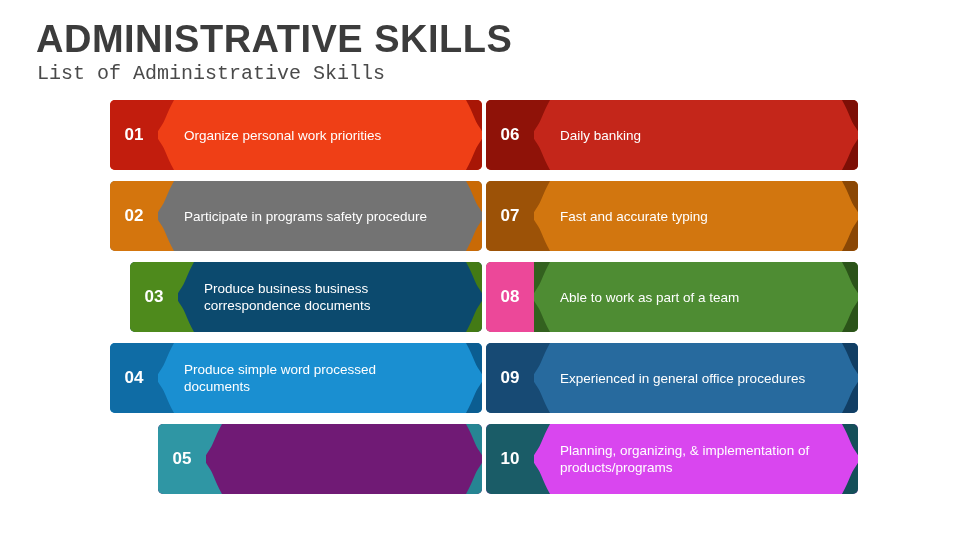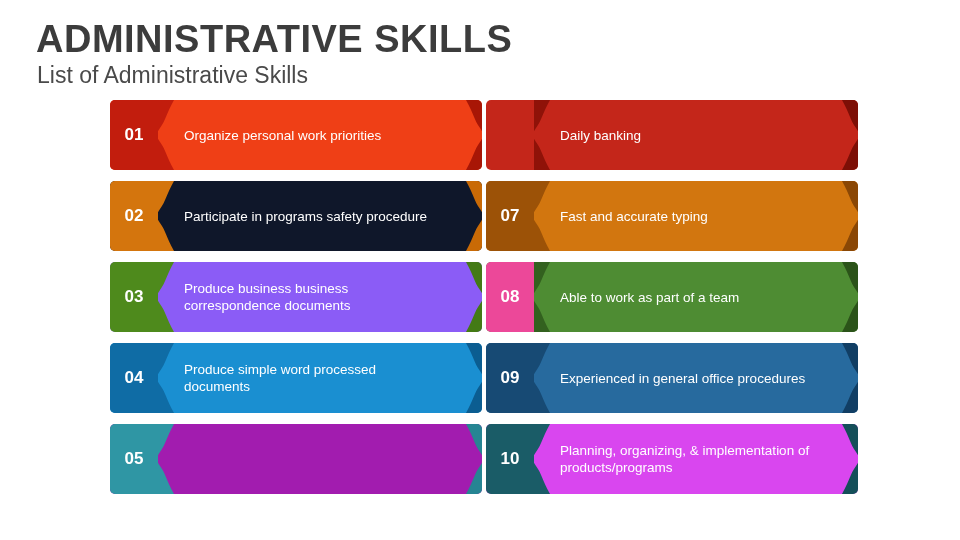--- a/index.html
+++ b/index.html
@@ -26,23 +26,23 @@
     font-size: 38px;
     font-weight: bold;
     letter-spacing: 0.5px;
     color: #3c3c3c;
     font-family: "Liberation Sans", sans-serif;
   }
   .subtitle {
     position: absolute;
     left: 37px;
     top: 62px;
-    font-size: 23px;
+    font-size: 20px;
     color: #4a4a4a;
-    font-family: Liberation Sans, sans-serif;
+    font-family: Liberation Mono, monospace;
   }
   .grid {
     position: absolute;
     left: 0;
     top: 100px;
     width: 960px;
   }
   .col {
     position: absolute;
     top: 0;
@@ -125,35 +125,35 @@
             </svg>
           </div>
           <div class="bar-tail">
             <svg width="28" height="70" viewBox="0 0 28 70">
               <path d="M28,0 L12,0 C20,14 20,20 26,28 C30,34 30,36 26,42 C20,50 20,56 12,70 L28,70 Z" fill="#a81606"></path>
             </svg>
           </div>
           <div class="bar-badge" style="background: rgb(194, 29, 13);">01</div>
           <div class="bar-label">Organize personal work priorities</div>
         </div>
-        <div class="bar" style="background: #0f172a; padding-left: 13px;">
+        <div class="bar" style="background: #737373; padding-left: 13px;">
           <div class="bar-notch">
             <svg width="16" height="70" viewBox="0 0 16 70">
               <path d="M0,0 L16,0 C8,14 8,20 2,28 C-2,34 -2,36 2,42 C8,50 8,56 16,70 L0,70 Z" fill="#d4750d"></path>
             </svg>
           </div>
           <div class="bar-tail">
             <svg width="28" height="70" viewBox="0 0 28 70">
               <path d="M28,0 L12,0 C20,14 20,20 26,28 C30,34 30,36 26,42 C20,50 20,56 12,70 L28,70 Z" fill="#c96a06"></path>
             </svg>
           </div>
           <div class="bar-badge" style="background: rgb(212, 117, 13);">02</div>
           <div class="bar-label">Participate in programs safety procedure</div>
         </div>
-        <div class="bar" style="background: #8b5cf6;">
+        <div class="bar" style="background: #0c4a6e; margin-left: 20px;">
           <div class="bar-notch">
             <svg width="16" height="70" viewBox="0 0 16 70">
               <path d="M0,0 L16,0 C8,14 8,20 2,28 C-2,34 -2,36 2,42 C8,50 8,56 16,70 L0,70 Z" fill="#4e8a1c"></path>
             </svg>
           </div>
           <div class="bar-tail">
             <svg width="28" height="70" viewBox="0 0 28 70">
               <path d="M28,0 L12,0 C20,14 20,20 26,28 C30,34 30,36 26,42 C20,50 20,56 12,70 L28,70 Z" fill="#437a15"></path>
             </svg>
           </div>
@@ -167,21 +167,21 @@
             </svg>
           </div>
           <div class="bar-tail">
             <svg width="28" height="70" viewBox="0 0 28 70">
               <path d="M28,0 L12,0 C20,14 20,20 26,28 C30,34 30,36 26,42 C20,50 20,56 12,70 L28,70 Z" fill="#0b5d91"></path>
             </svg>
           </div>
           <div class="bar-badge" style="background: rgb(15, 108, 165);">04</div>
           <div class="bar-label">Produce simple word processed documents</div>
         </div>
-        <div class="bar" style="background: #a21caf;">
+        <div class="bar" style="background: #701a75; margin-left: 48px;">
           <div class="bar-notch">
             <svg width="16" height="70" viewBox="0 0 16 70">
               <path d="M0,0 L16,0 C8,14 8,20 2,28 C-2,34 -2,36 2,42 C8,50 8,56 16,70 L0,70 Z" fill="#2f96a4"></path>
             </svg>
           </div>
           <div class="bar-tail">
             <svg width="28" height="70" viewBox="0 0 28 70">
               <path d="M28,0 L12,0 C20,14 20,20 26,28 C30,34 30,36 26,42 C20,50 20,56 12,70 L28,70 Z" fill="#268593"></path>
             </svg>
           </div>
@@ -193,20 +193,21 @@
           <div class="bar-notch">
             <svg width="16" height="70" viewBox="0 0 16 70">
               <path d="M0,0 L16,0 C8,14 8,20 2,28 C-2,34 -2,36 2,42 C8,50 8,56 16,70 L0,70 Z" fill="#8f1208"></path>
             </svg>
           </div>
           <div class="bar-tail">
             <svg width="28" height="70" viewBox="0 0 28 70">
               <path d="M28,0 L12,0 C20,14 20,20 26,28 C30,34 30,36 26,42 C20,50 20,56 12,70 L28,70 Z" fill="#7d0f06"></path>
             </svg>
           </div>
+          <div class="bar-badge" style="background: rgb(143, 18, 8);">06</div>
           <div class="bar-label">Daily banking</div>
         </div>
         <div class="bar" style="background: rgb(210, 118, 15);">
           <div class="bar-notch">
             <svg width="16" height="70" viewBox="0 0 16 70">
               <path d="M0,0 L16,0 C8,14 8,20 2,28 C-2,34 -2,36 2,42 C8,50 8,56 16,70 L0,70 Z" fill="#9c5207"></path>
             </svg>
           </div>
           <div class="bar-tail">
             <svg width="28" height="70" viewBox="0 0 28 70">

